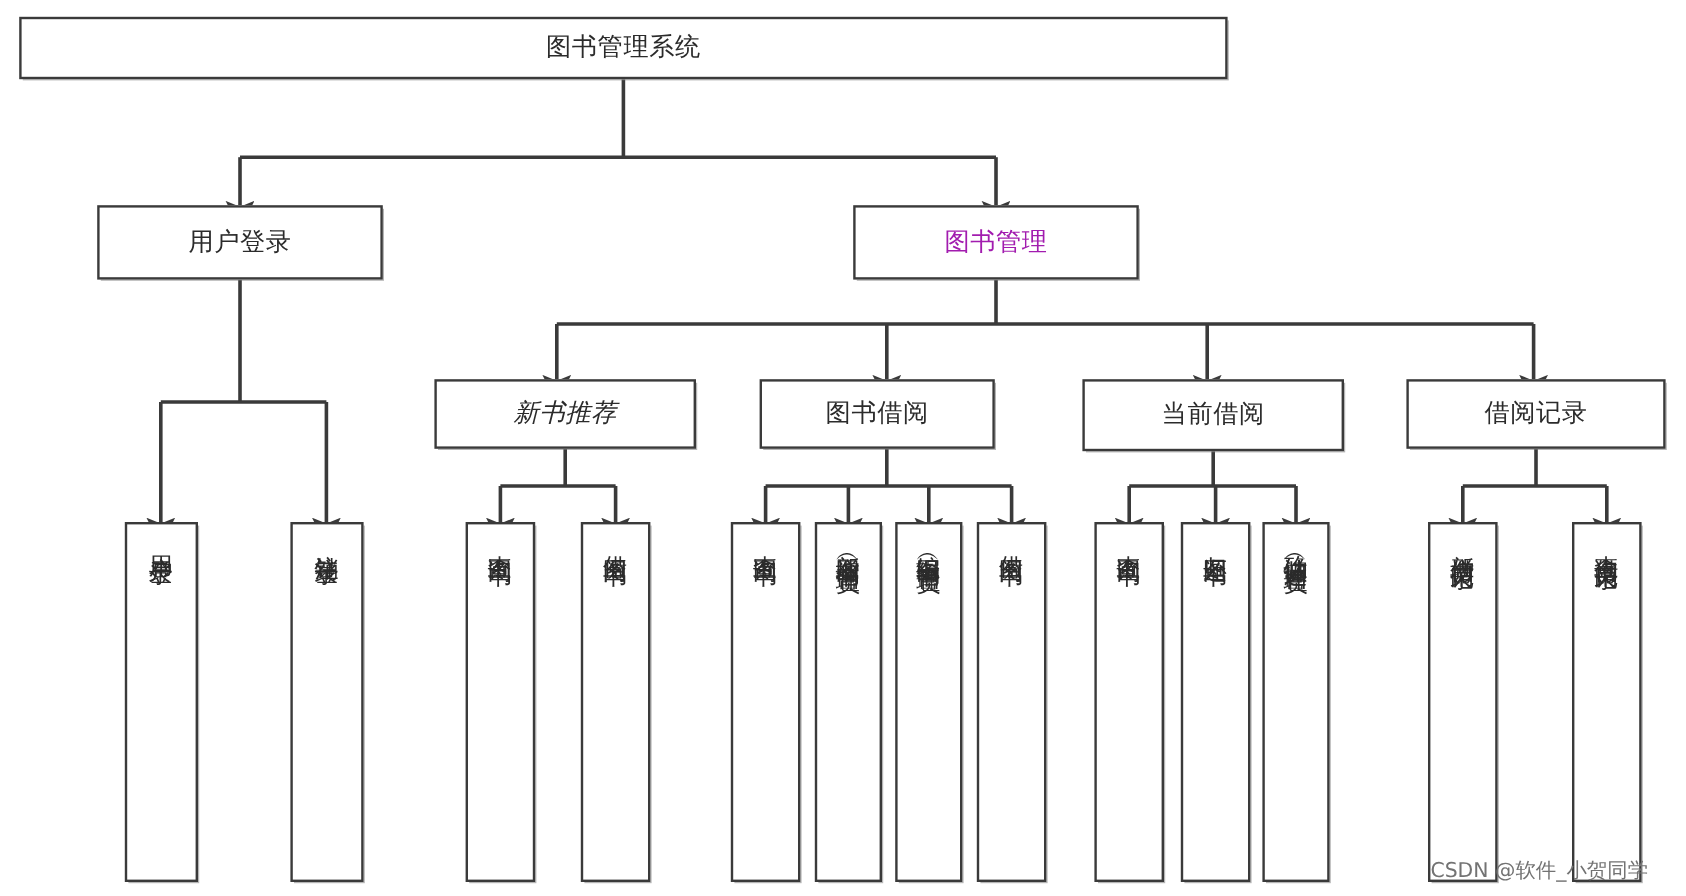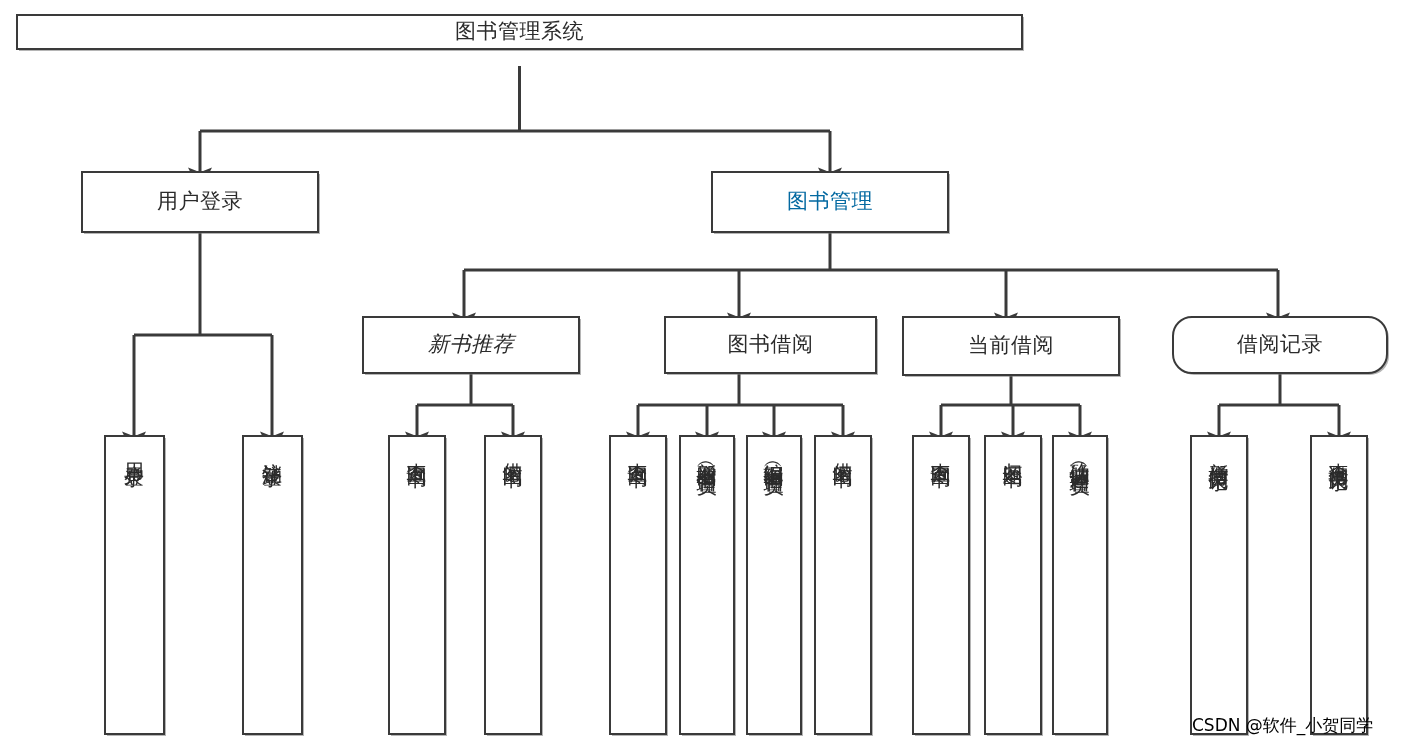--- a/index.html
+++ b/index.html
@@ -110,39 +110,39 @@
         <path d="M 1013 405 L 1013 435" fill="none" stroke="#3a3a3a" stroke-width="3" stroke-linecap="butt" marker-end="url(#arrowhead)"></path>
         <path d="M 1080 405 L 1080 435" fill="none" stroke="#3a3a3a" stroke-width="3" stroke-linecap="butt" marker-end="url(#arrowhead)"></path>
         <path d="M 1280 374 L 1280 405" fill="none" stroke="#3a3a3a" stroke-width="3" stroke-linecap="butt"></path>
         <path d="M 1219 405 L 1339 405" fill="none" stroke="#3a3a3a" stroke-width="3" stroke-linecap="butt"></path>
         <path d="M 1219 405 L 1219 435" fill="none" stroke="#3a3a3a" stroke-width="3" stroke-linecap="butt" marker-end="url(#arrowhead)"></path>
         <path d="M 1339 405 L 1339 435" fill="none" stroke="#3a3a3a" stroke-width="3" stroke-linecap="butt" marker-end="url(#arrowhead)"></path>
       </g>
   </svg>
 
   <div id="nodes-layer">
-      <div class="node-box horizontal" style="left: 16px; top: 14px; width: 1007px; height: 36px; border-color: rgb(58, 58, 58);">
+      <div class="node-box horizontal" style="left: 16px; top: 14px; width: 1007px; height: 52px; border-color: rgb(58, 58, 58);">
         <span class="node-label" style="color: rgb(43, 43, 43);">图书管理系统</span>
       </div>
       <div class="node-box horizontal" style="left: 81px; top: 171px; width: 238px; height: 62px; border-color: rgb(58, 58, 58);">
         <span class="node-label" style="color: rgb(43, 43, 43);">用户登录</span>
       </div>
       <div class="node-box horizontal" style="left: 711px; top: 171px; width: 238px; height: 62px; border-color: rgb(58, 58, 58);">
-        <span class="node-label" style="color: #0369a1; text-align: center;">图书管理</span>
+        <span class="node-label" style="color: #a21caf; text-align: center;">图书管理</span>
       </div>
       <div class="node-box horizontal" style="left: 362px; top: 316px; width: 218px; height: 58px; border-color: rgb(58, 58, 58);">
         <span class="node-label" style="color: rgb(43, 43, 43); font-style: italic;">新书推荐</span>
       </div>
-      <div class="node-box horizontal" style="left: 664px; top: 316px; width: 213px; height: 58px; border-color: rgb(58, 58, 58);">
+      <div class="node-box horizontal" style="left: 633px; top: 316px; width: 196px; height: 58px; border-color: rgb(58, 58, 58);">
         <span class="node-label" style="color: rgb(43, 43, 43);">图书借阅</span>
       </div>
       <div class="node-box horizontal" style="left: 902px; top: 316px; width: 218px; height: 60px; border-color: rgb(58, 58, 58);">
         <span class="node-label" style="color: rgb(43, 43, 43);">当前借阅</span>
       </div>
-      <div class="node-box horizontal" style="left: 1172px; top: 316px; width: 216px; height: 58px; border-color: rgb(58, 58, 58); border-radius: 20px;">
+      <div class="node-box horizontal" style="left: 1172px; top: 316px; width: 216px; height: 58px; border-color: rgb(58, 58, 58);">
         <span class="node-label" style="color: rgb(43, 43, 43);">借阅记录</span>
       </div>
       <div class="node-box vertical" style="left: 104px; top: 435px; width: 61px; height: 300px; border-color: rgb(58, 58, 58);">
         <span class="node-label" style="color: rgb(43, 43, 43);">用户登录</span>
       </div>
       <div class="node-box vertical" style="left: 242px; top: 435px; width: 61px; height: 300px; border-color: rgb(58, 58, 58);">
         <span class="node-label" style="color: rgb(43, 43, 43);">注销登录</span>
       </div>
       <div class="node-box vertical" style="left: 388px; top: 435px; width: 58px; height: 300px; border-color: rgb(58, 58, 58);">
         <span class="node-label" style="color: rgb(43, 43, 43);">查询图书</span>
@@ -172,15 +172,15 @@
         <span class="node-label" style="color: rgb(43, 43, 43);">确认归还（管理员）</span>
       </div>
       <div class="node-box vertical" style="left: 1190px; top: 435px; width: 58px; height: 300px; border-color: rgb(58, 58, 58);">
         <span class="node-label" style="color: rgb(43, 43, 43);">新增借阅记录</span>
       </div>
       <div class="node-box vertical" style="left: 1310px; top: 435px; width: 58px; height: 300px; border-color: rgb(58, 58, 58);">
         <span class="node-label" style="color: rgb(43, 43, 43);">查询借阅记录</span>
       </div>
     </div>
 
-  <div class="watermark" style="left: 1192px; top: 714px; color: #000000;">CSDN @软件_小贺同学</div>
+  <div class="watermark" style="left: 1192px; top: 714px; color: #737373;">CSDN @软件_小贺同学</div>
 
 </div>
 
 </body></html>

